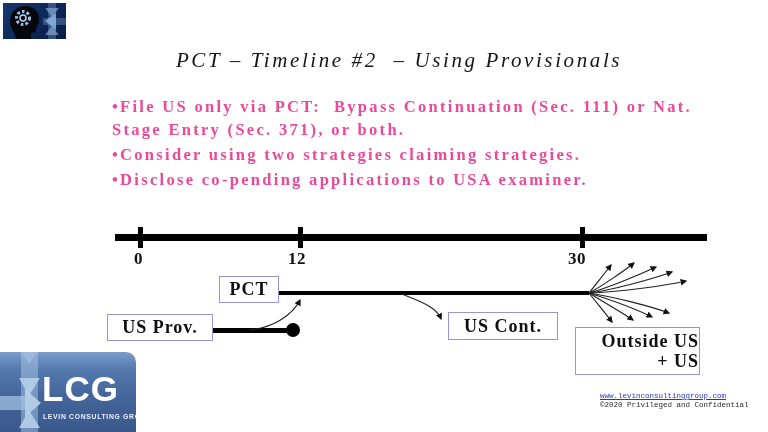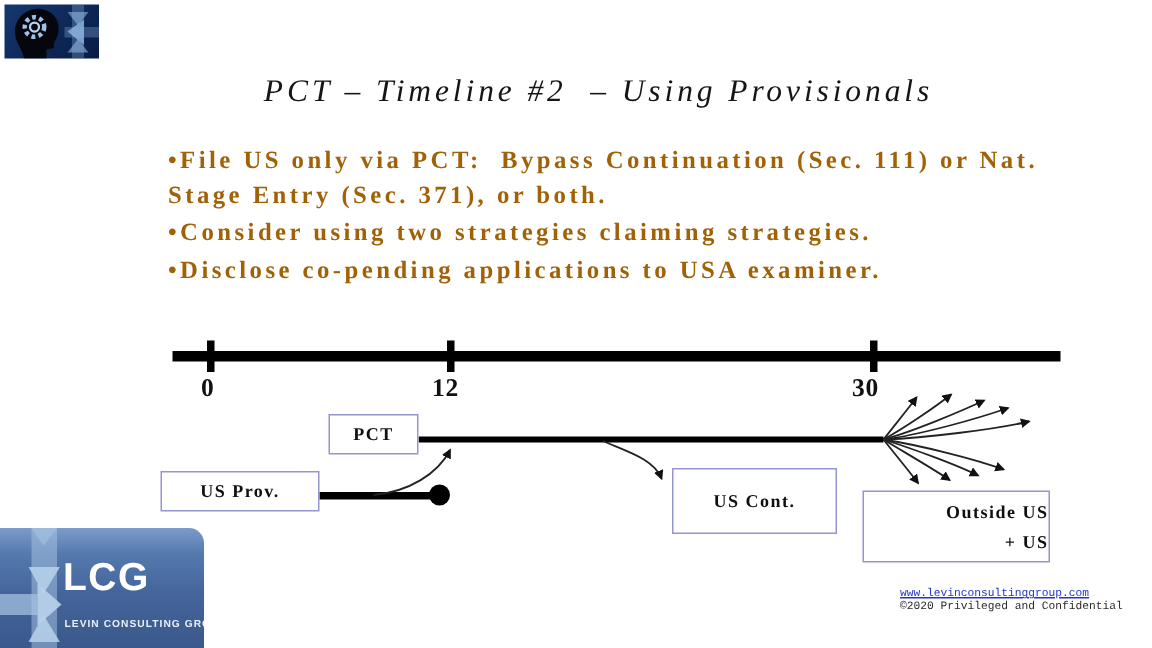--- a/index.html
+++ b/index.html
@@ -10,50 +10,50 @@
   .head-icon{position:absolute;left:3px;top:3px;width:63px;height:36px;
              background:linear-gradient(135deg,#16376f 0%,#0d2656 60%,#081c44 100%);}
 
   
   .title{position:absolute;left:40px;right:10px;top:48px;margin:0;text-align:center;
          font-size:21px;font-weight:500;letter-spacing:2.6px;white-space:pre-wrap;color:#151515;font-style:italic;}
 
   
   .bullets{position:absolute;left:112px;top:95px;width:614px;}
   .bullets p{margin:0 0 2px 0;font-size:16.5px;font-weight:bold;line-height:23px;
-             letter-spacing:2.3px;white-space:pre-wrap;color:#a16207;}
+             letter-spacing:2.3px;white-space:pre-wrap;color:#ec4899;}
 
   
   .tl-bar{position:absolute;left:115px;top:234px;width:592px;height:7px;background:#000;}
   .tl-tick{position:absolute;top:227px;width:5px;height:21px;background:#000;}
   .tl-label{position:absolute;top:249px;font-size:17px;font-weight:bold;letter-spacing:.5px;}
 
   .pct-line{position:absolute;left:279px;top:291px;width:310px;height:4px;background:#000;}
   .prov-line{position:absolute;left:212px;top:328px;width:80px;height:5px;background:#000;}
   .prov-dot{position:absolute;left:286px;top:323px;width:14px;height:14px;border-radius:50%;background:#000;}
 
   
   .lbox{position:absolute;background:#fff;border:1.5px solid #9595cf;
-        font-weight:bold;font-size:12px;letter-spacing:1px;color:#101010;
+        font-weight:bold;font-size:18px;letter-spacing:1px;color:#101010;
         display:flex;align-items:center;justify-content:center;box-sizing:border-box;}
   .lbox.pct{left:219px;top:276px;width:60px;height:27px;}
   .lbox.usprov{left:107px;top:314px;width:106px;height:27px;justify-content:center;}
-  .lbox.uscont{left:448px;top:312px;width:110px;height:44px;}
+  .lbox.uscont{left:448px;top:312px;width:110px;height:28px;}
   .lbox.outside{left:575px;top:327px;width:125px;height:48px;
                 flex-direction:column;align-items:flex-end;justify-content:center;
                 padding-left:7px;line-height:20px;}
 
   .arrow-layer{position:absolute;left:0;top:0;width:768px;height:432px;pointer-events:none;}
 
   
   .logo{position:absolute;left:0;top:352px;width:136px;height:80px;border-top-right-radius:10px;
         background:linear-gradient(180deg,#7b9cc9 0%,#5379ad 22%,#44659b 55%,#3a588b 100%);
         overflow:hidden;}
   .logo-acronym{position:absolute;left:42px;top:17px;font-family:"Liberation Sans",sans-serif;
-        font-size:26px;font-weight:bold;color:#fff;letter-spacing:1px;}
+        font-size:35px;font-weight:bold;color:#fff;letter-spacing:1px;}
   .logo-name{position:absolute;left:43px;top:61px;font-family:"Liberation Sans",sans-serif;
         font-size:6.8px;font-weight:bold;color:#e8f0fa;letter-spacing:.7px;white-space:nowrap;}
 
   
   .footer{position:absolute;left:600px;top:392px;width:156px;
           font-family:Liberation Mono, monospace;}
   .footer a{display:block;font-size:7.5px;color:#2436c4;text-decoration:underline;line-height:9px;}
   .footer .copy{font-size:7.5px;color:#2b2b2b;line-height:9px;}
 </style>
 </head>

